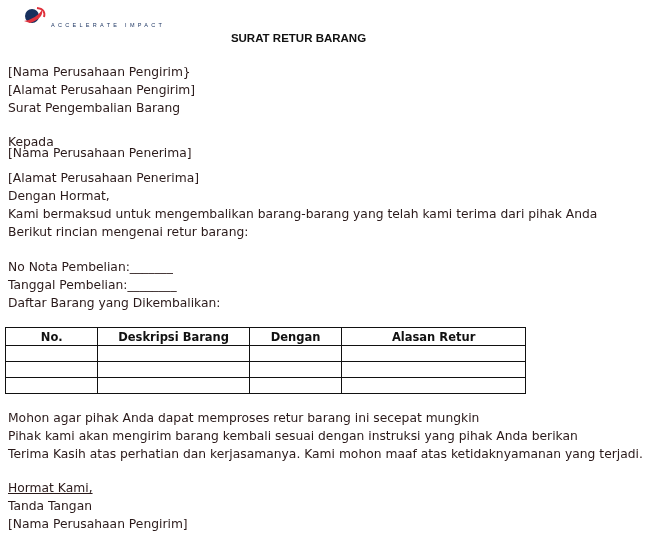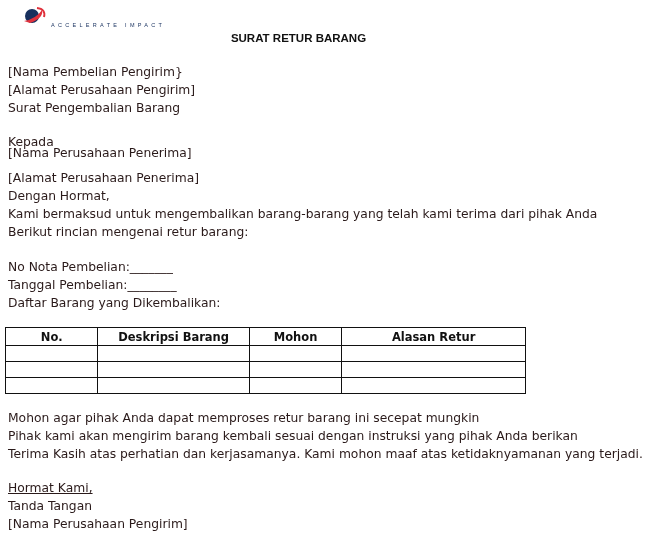--- a/index.html
+++ b/index.html
@@ -54,21 +54,21 @@
   <svg width="30" height="20" viewBox="0 0 30 20">
     <circle cx="12" cy="11" r="7" fill="#17305e"></circle>
     <path d="M4 16 Q 16 14 22 5 Q 24 13 10 18 Z" fill="#e0313c"></path>
     <path d="M17 3 Q 26 4 24 12" stroke="#e0313c" stroke-width="2" fill="none"></path>
   </svg>
   <div class="logo-tag">ACCELERATE IMPACT</div>
 </div>
 
 <div class="title">SURAT RETUR BARANG</div>
 
-<div class="line" style="top:64px;">[Nama Pembelian Pengirim}</div>
+<div class="line" style="top:64px;">[Nama Perusahaan Pengirim}</div>
 <div class="line" style="top:82px;">[Alamat Perusahaan Pengirim]</div>
 <div class="line" style="top:100px;">Surat Pengembalian Barang</div>
 
 <div class="line" style="top:134px;">Kepada</div>
 <div class="line" style="top:135px;margin-top:10px;">[Nama Perusahaan Penerima]</div>
 <div class="line" style="top:170px;">[Alamat Perusahaan Penerima]</div>
 <div class="line" style="top:188px;">Dengan Hormat,</div>
 <div class="line" style="top:206px;">Kami bermaksud untuk mengembalikan barang-barang yang telah kami terima dari pihak Anda</div>
 <div class="line" style="top:224px;">Berikut rincian mengenai retur barang:</div>
 
@@ -80,21 +80,21 @@
   <colgroup>
     <col style="width:77px">
       <col style="width:126px">
       <col style="width:77px">
       <col style="width:153px">
   </colgroup>
   <thead>
     <tr>
       <th>No.</th>
       <th>Deskripsi Barang</th>
-      <th>Mohon</th>
+      <th>Dengan</th>
       <th>Alasan Retur</th>
     </tr>
   </thead>
   <tbody>
     <tr>
       <td></td>
       <td></td>
       <td></td>
       <td></td>
     </tr>

